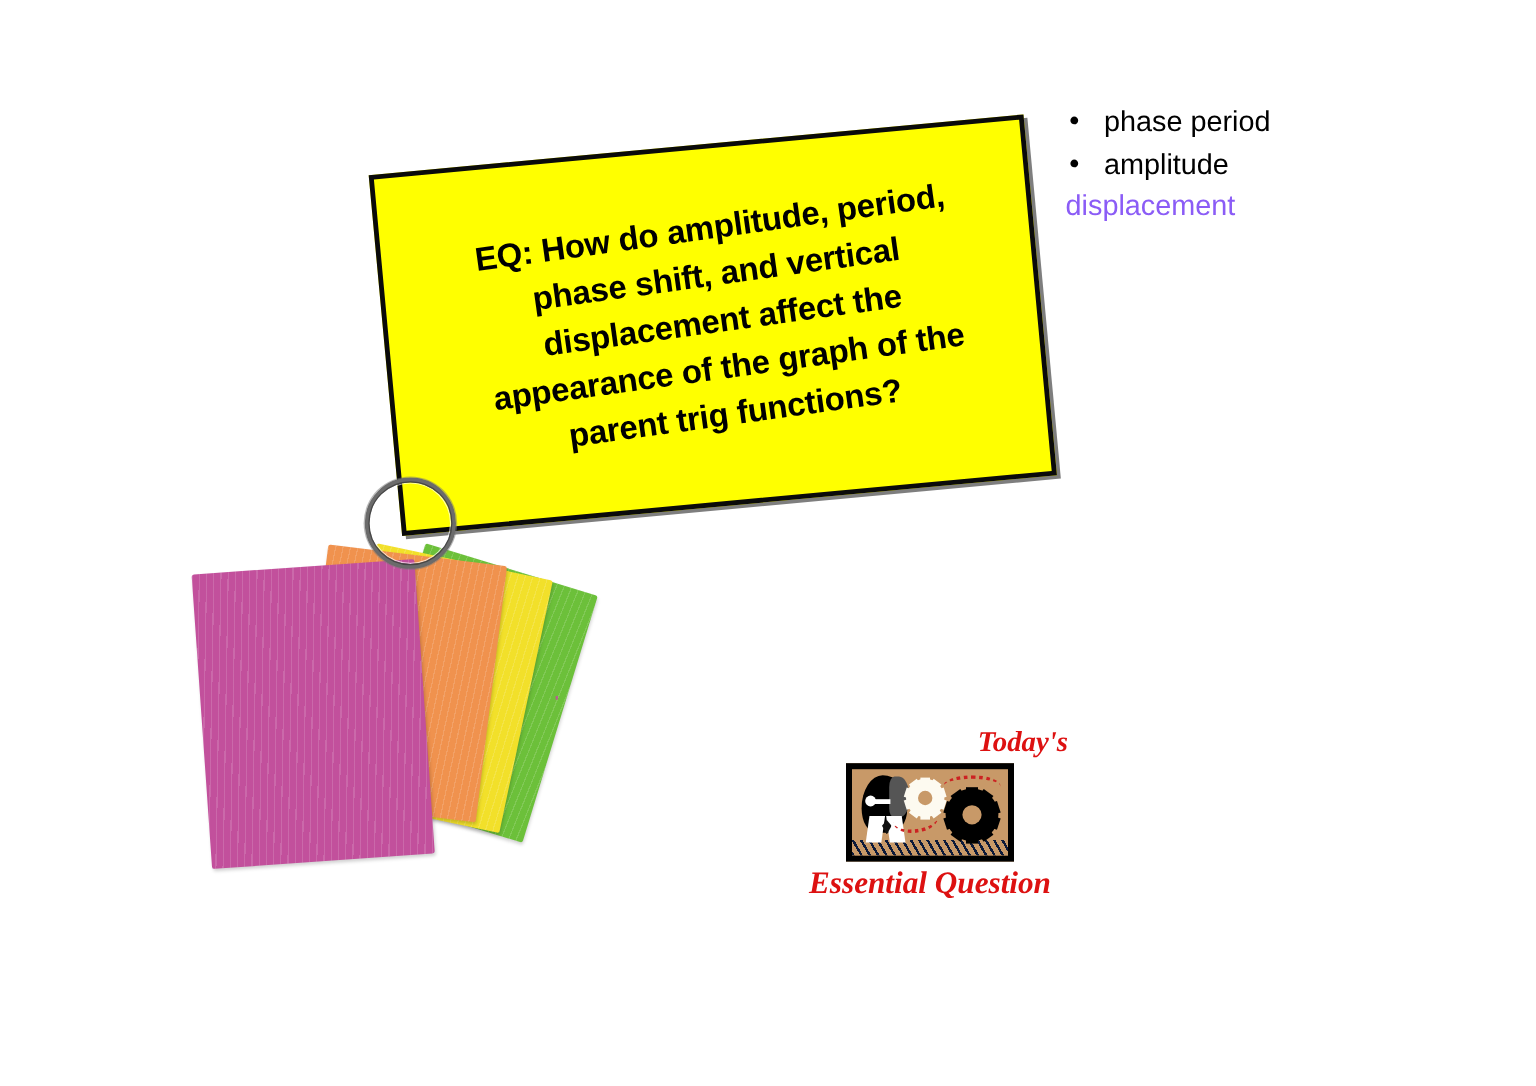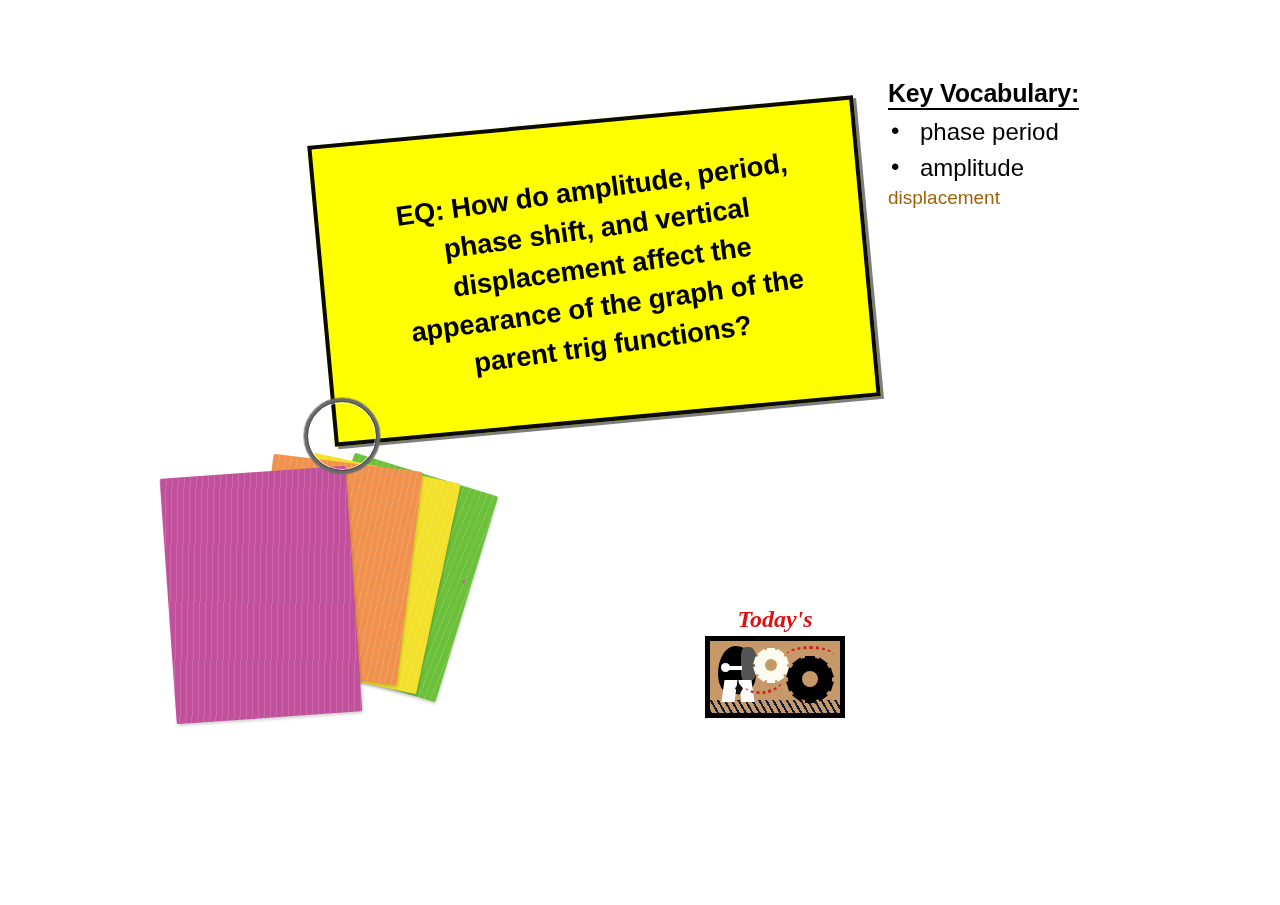--- a/index.html
+++ b/index.html
@@ -55,22 +55,22 @@
     white-space: nowrap;
   }
   .vocab-item .bullet {
     position: absolute;
     left: 3px;
     top: -1px;
     font-size: 24px;
     line-height: 1.5;
   }
   .vocab-wrap {
-    font-size: 19px;
-    color: #a16207;
+    font-size: 24px;
+    color: #8b5cf6;
     line-height: 1.5;
     padding-left: 0px;
     margin-top: -2px;
   }
 
   
   #eq-card {
     position: absolute;
     left: 320px;
     top: 120px;
@@ -165,21 +165,21 @@
     top: 606px;
     width: 230px;
     text-align: center;
   }
   .clip-title, .clip-sub {
     color: #dd1111;
     font-family: "Liberation Serif", serif;
     font-style: italic;
     font-weight: bold;
   }
-  .clip-title { font-size: 24px; line-height: 1.1; }
+  .clip-title { font-size: 24px; line-height: 1.1; text-align: right; }
   .clip-sub   { font-size: 26px; line-height: 1.15; margin-top: 3px; }
 
   #clip-frame {
     width: 130px;
     height: 72px;
     margin: 4px auto 0 auto;
     border: 5px solid #000000;
     background: #c89968;
     position: relative;
     overflow: hidden;
@@ -310,21 +310,20 @@
     background: #c2509c;
     opacity: 0.85;
   }
 </style>
 </head>
 <body>
 
 <div class="slide">
 
   <div id="vocab-block">
-    <div id="vocab-heading">Key Vocabulary:</div>
     <ul class="vocab-list">
       <li class="vocab-item">
         <span class="bullet">•</span>
         <span>phase period</span>
       </li>
       <li class="vocab-item">
         <span class="bullet">•</span>
         <span>amplitude</span>
       </li>
     </ul>
@@ -392,15 +391,16 @@
           <div class="tooth-i" style="width: 10px; height: 11px; margin-left: -5px; margin-top: -5.5px; background: rgb(0, 0, 0); transform: rotate(108deg) translateY(-18px);"></div>
           <div class="tooth-i" style="width: 10px; height: 11px; margin-left: -5px; margin-top: -5.5px; background: rgb(0, 0, 0); transform: rotate(144deg) translateY(-18px);"></div>
           <div class="tooth-i" style="width: 10px; height: 11px; margin-left: -5px; margin-top: -5.5px; background: rgb(0, 0, 0); transform: rotate(180deg) translateY(-18px);"></div>
           <div class="tooth-i" style="width: 10px; height: 11px; margin-left: -5px; margin-top: -5.5px; background: rgb(0, 0, 0); transform: rotate(216deg) translateY(-18px);"></div>
           <div class="tooth-i" style="width: 10px; height: 11px; margin-left: -5px; margin-top: -5.5px; background: rgb(0, 0, 0); transform: rotate(252deg) translateY(-18px);"></div>
           <div class="tooth-i" style="width: 10px; height: 11px; margin-left: -5px; margin-top: -5.5px; background: rgb(0, 0, 0); transform: rotate(288deg) translateY(-18px);"></div>
           <div class="tooth-i" style="width: 10px; height: 11px; margin-left: -5px; margin-top: -5.5px; background: rgb(0, 0, 0); transform: rotate(324deg) translateY(-18px);"></div>
         </div>
     </div>
 
+    <div class="clip-sub">Essential Question</div>
   </div>
 
 </div>
 
 </body></html>

